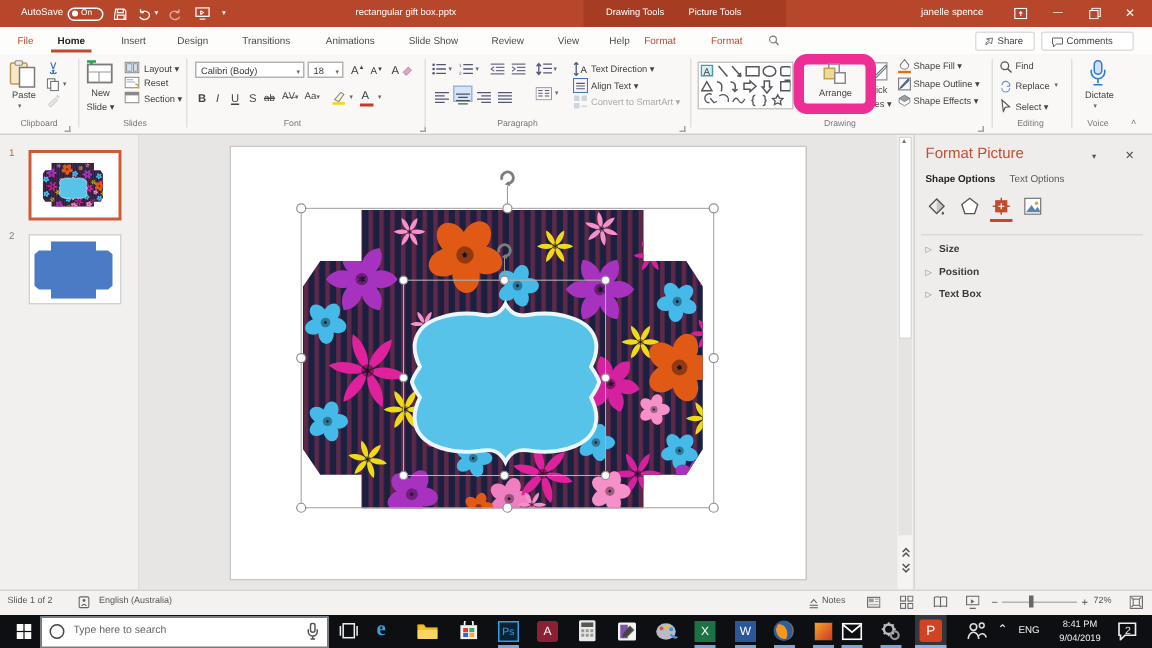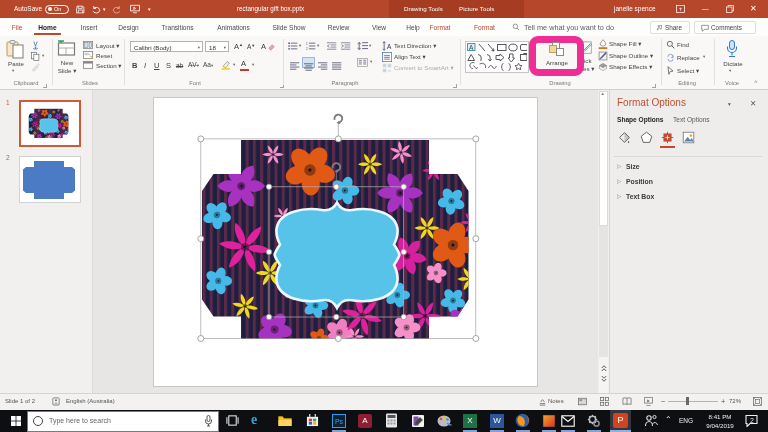--- a/index.html
+++ b/index.html
@@ -86,21 +86,20 @@
   <div class="tab" style="left:266px; width:46px;">Slide Show</div>
   <div class="tab" style="left:321px; width:35px;">Review</div>
   <div class="tab" style="left:365px; width:28px;">View</div>
   <div class="tab" style="left:401px; width:24px;">Help</div>
   <div class="tab red" style="left:426px; width:28px;">Format</div>
   <div class="tab red" style="left:470px; width:29px;">Format</div>
   <svg class="abs" style="left:512px; top:23px;" width="8" height="8" viewBox="0 0 12 12">
       <circle cx="5" cy="5" r="3.4" fill="none" stroke="#777" stroke-width="1.1"></circle>
       <path d="M7.5 7.5 l3 3" stroke="#777" stroke-width="1.2"></path>
     </svg>
-  <div class="tab" style="left:524px; width:130px; text-align:left; color:#5f5d5b; font-size:7.3px;">Tell me what you want to do</div>
   <div class="abs" style="left:650px; top:20.5px; width:40px; height:13px; border:1px solid #e0deda; border-radius:2px; background:#fff;"></div>
   <svg class="abs" style="left:655px; top:23.5px;" width="8" height="8" viewBox="0 0 12 12">
       <path d="M7 4 l-3.5 3 v2 l3.5 -3 l2 2 l1 -6 l-6 1 z" fill="none" stroke="#666" stroke-width="0.9"></path>
     </svg>
   <div class="abs" style="left:665px; top:21px; font-size:6.4px; color:#444; line-height:13px;">Share</div>
   <div class="abs" style="left:694px; top:20.5px; width:62px; height:13px; border:1px solid #e0deda; border-radius:2px; background:#fff;"></div>
   <svg class="abs" style="left:701px; top:23.5px;" width="8" height="8" viewBox="0 0 12 12">
       <path d="M1 2 h10 v6 h-6 l-3 3 v-3 h-1 z" fill="none" stroke="#666" stroke-width="1"></path>
     </svg>
   <div class="abs" style="left:711px; top:21px; font-size:6.4px; color:#444; line-height:13px;">Comments</div>
@@ -501,21 +500,21 @@
   <div class="abs" style="left:599px; top:357px; width:9px; height:36px; background:#f5f4f3;"></div>
   <svg class="abs" style="left:601px; top:364px;" width="6" height="8" viewBox="0 0 8 10">
       <path d="M1 5 L4 2 L7 5 M1 9 L4 6 L7 9" fill="none" stroke="#555" stroke-width="1.3"></path>
     </svg>
   <svg class="abs" style="left:601px; top:375px;" width="6" height="8" viewBox="0 0 8 10">
       <path d="M1 1 L4 4 L7 1 M1 5 L4 8 L7 5" fill="none" stroke="#555" stroke-width="1.3"></path>
     </svg>
 
   <div class="abs" id="panel"></div>
   <div id="panel-content">
-  <div class="abs" style="left:617px; top:97px; font-size:10px; color:#c14f30;">Format Options</div>
+  <div class="abs" style="left:617px; top:97px; font-size:10px; color:#c14f30;">Format Picture</div>
   <div class="abs" style="left:728px; top:101px; font-size:5.5px; color:#555;">▾</div>
   <div class="abs" style="left:750px; top:99px; font-size:7.5px; color:#555;">✕</div>
   <div class="abs" style="left:617px; top:116px; font-size:6.6px; font-weight:bold; color:#262626;">Shape Options</div>
   <div class="abs" style="left:673px; top:116px; font-size:6.6px; color:#5a5a5a;">Text Options</div>
   <svg class="abs" style="left:618px; top:131px;" width="13" height="13" viewBox="0 0 16 16">
         <path d="M8 2 L14 8 L8 14 L2 8 Z" fill="none" stroke="#555" stroke-width="1.1"></path>
         <path d="M8 2 L14 8 L8 14" fill="#555" fill-opacity="0.25" stroke="none"></path>
         <path d="M13 12 q2 2 0 3 q-2 -1 0 -3" fill="#555"></path>
       </svg>
   <svg class="abs" style="left:640px; top:131px;" width="13" height="13" viewBox="0 0 16 16">

